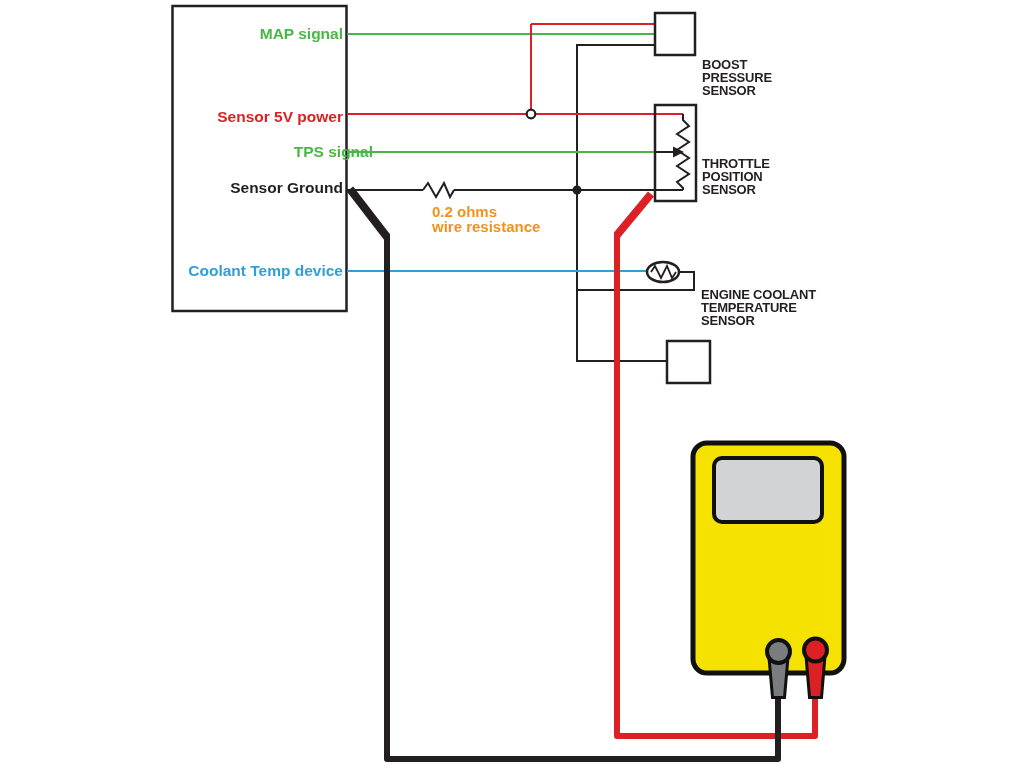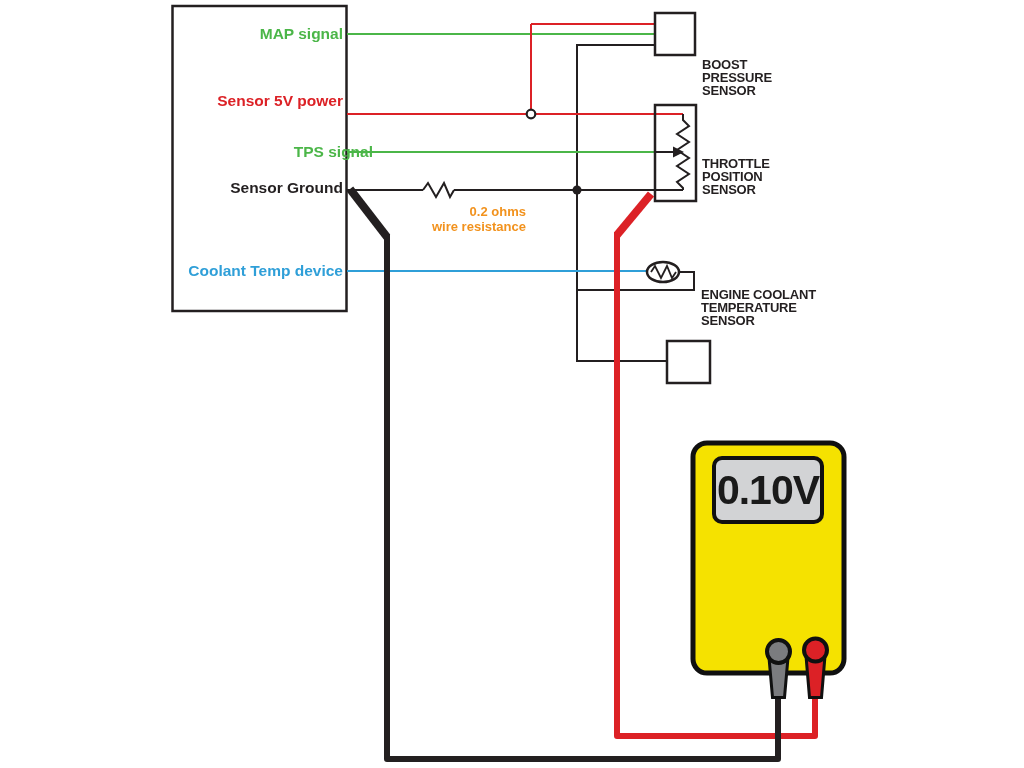--- a/index.html
+++ b/index.html
@@ -15,21 +15,21 @@
   .box{fill:#fff;stroke:var(--c-black);stroke-width:2.5;}
   .thick-red{fill:none;stroke:var(--c-red);stroke-linejoin:round;}
   .thick-black{fill:none;stroke:var(--c-black);stroke-linejoin:round;}
 
   
   .lbl{position:absolute;white-space:nowrap;font-weight:700;}
   .pin{font-size:15.5px;line-height:18px;text-align:right;}
   .pin.green{color:var(--c-green);} .pin.red{color:var(--c-red);}
   .pin.blue{color:var(--c-blue);} .pin.black{color:var(--c-black);}
   .sensor-name{font-size:13px;line-height:13px;letter-spacing:-0.2px;color:var(--c-black);margin-top:40px;}
-  .annot{font-size:13px;line-height:15px;color:var(--c-orange);text-align:right;}
+  .annot{font-size:15px;line-height:15px;color:var(--c-orange);}
   .meter-reading{position:absolute;left:714px;top:458px;width:108px;height:64px;
       display:flex;align-items:center;justify-content:center;
       font-size:41px;font-weight:700;color:#1a1a1a;letter-spacing:-1px;}
 </style>
 </head>
 <body>
 
 <div class="page">
 
   <svg width="1024" height="768" viewBox="0 0 1024 768">
@@ -73,21 +73,21 @@
     <rect x="693" y="443" width="151" height="230" rx="14" fill="var(--c-meter_yellow)" stroke="#101010" stroke-width="5"></rect>
     <rect x="714" y="458" width="108" height="64" rx="8" fill="var(--c-display_gray)" stroke="#101010" stroke-width="4"></rect>
 
     <path d="M768.5,652 H788.5 L784.5,697.5 H772.5 Z" fill="var(--c-probe_gray)" stroke="#101010" stroke-width="3"></path>
     <path d="M805.5,650 H825.5 L821.5,697.5 H809.5 Z" fill="var(--c-red)" stroke="#101010" stroke-width="3"></path>
     <circle cx="778.5" cy="651.5" r="11.5" fill="var(--c-probe_gray)" stroke="#101010" stroke-width="4"></circle>
     <circle cx="815.5" cy="650" r="11.5" fill="var(--c-red)" stroke="#101010" stroke-width="4"></circle>
   </svg>
 
   <div class="lbl pin green" style="right:681px;top:25px">MAP signal</div>
-  <div class="lbl pin red" style="right:681px;top:92px">Sensor 5V power</div>
+  <div class="lbl pin red" style="right:681px;top:108px">Sensor 5V power</div>
   <div class="lbl pin green" style="right:651px;top:143px">TPS signal</div>
   <div class="lbl pin black" style="right:681px;top:179px">Sensor Ground</div>
   <div class="lbl pin blue" style="right:681px;top:262px">Coolant Temp device</div>
 
   <div class="lbl sensor-name" style="left:702px;top:18px">
     <div>BOOST</div>
     <div>PRESSURE</div>
     <div>SENSOR</div>
   </div>
   <div class="lbl sensor-name" style="left:702px;top:117px">
@@ -99,15 +99,14 @@
     <div>ENGINE COOLANT</div>
     <div>TEMPERATURE</div>
     <div>SENSOR</div>
   </div>
 
   <div class="lbl annot" style="left:432px;top:204px">
     <div>0.2 ohms</div>
     <div>wire resistance</div>
   </div>
 
-  <div class="meter-reading">0.10V</div>
 
 </div>
 
 </body></html>

